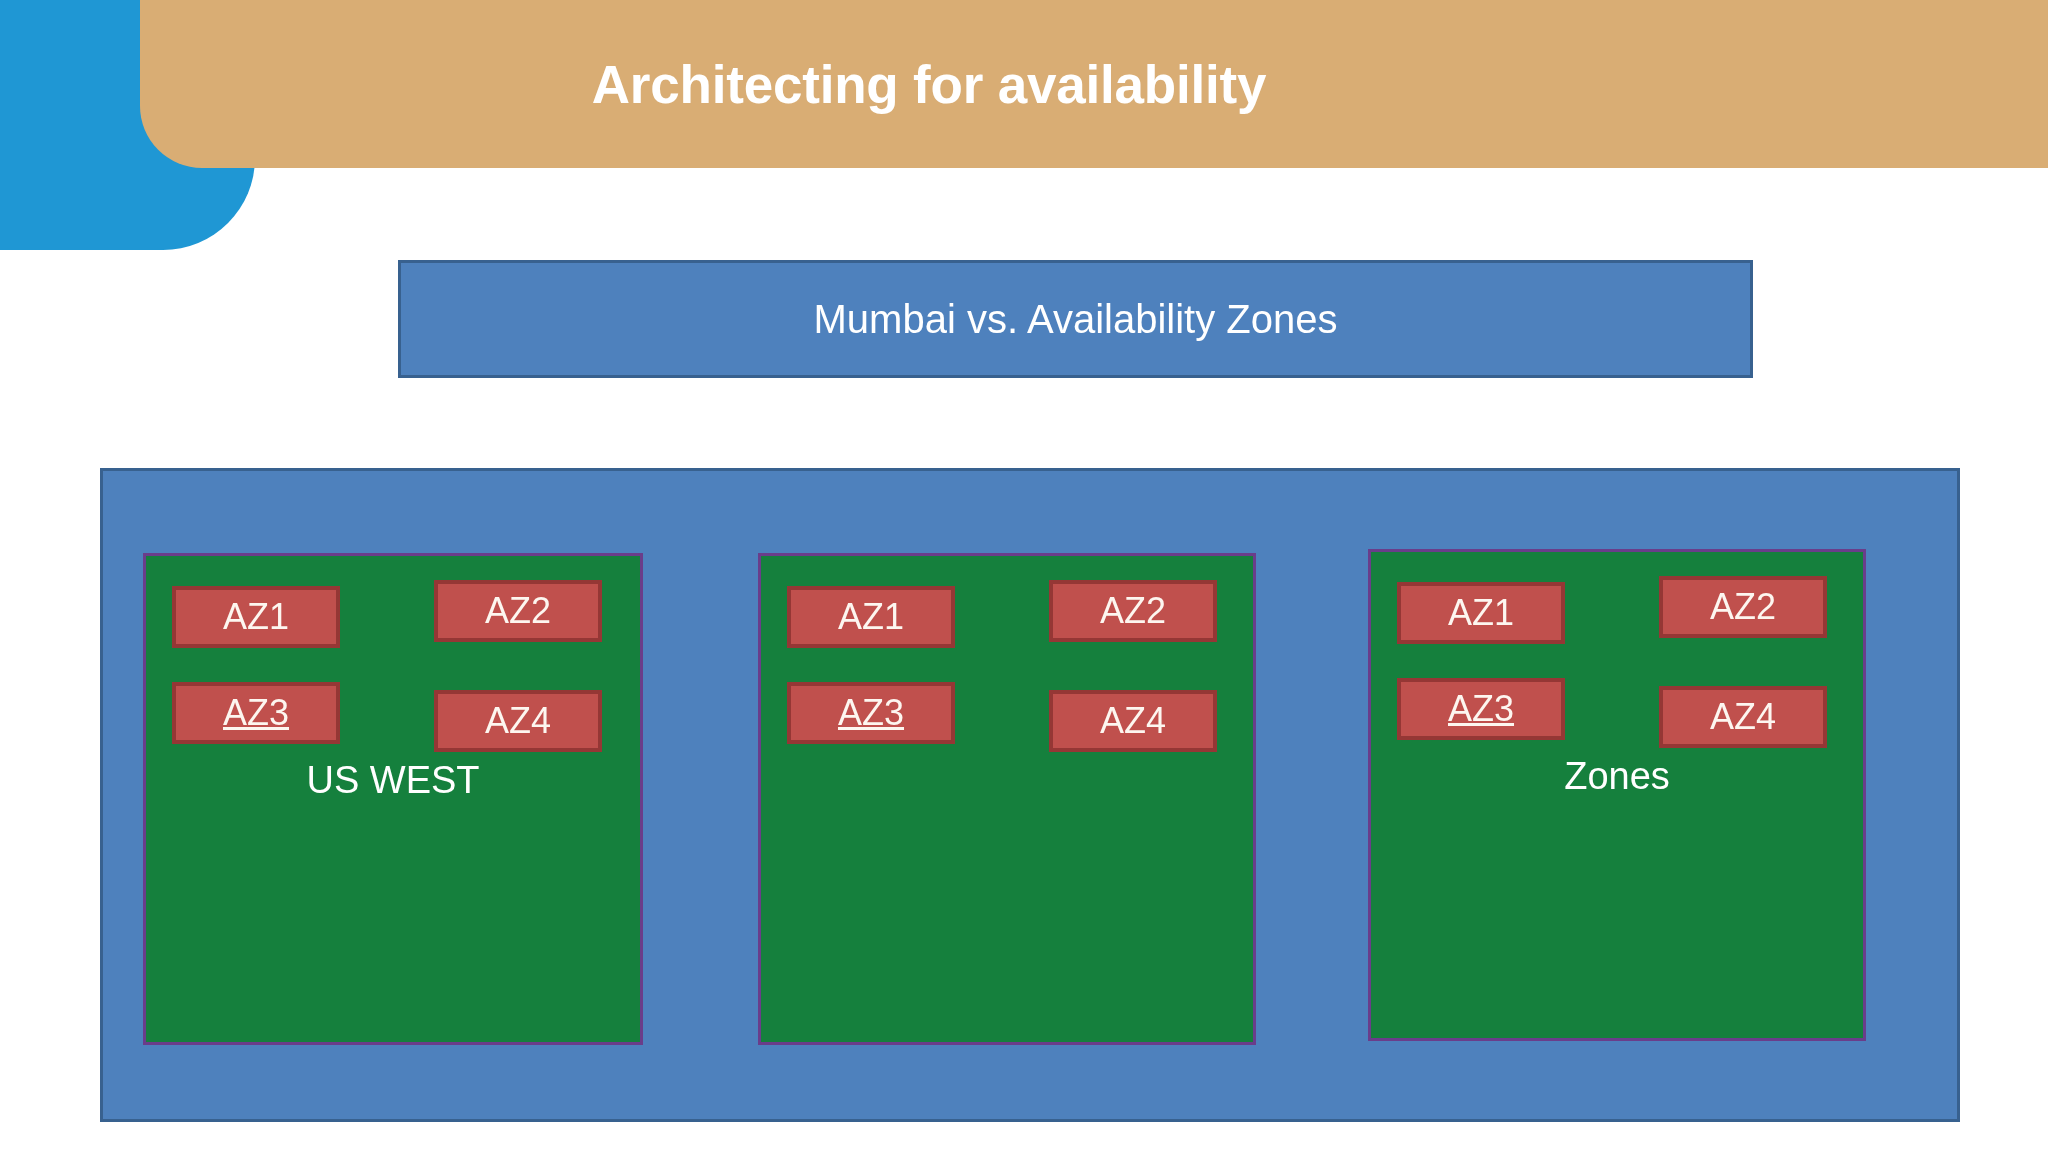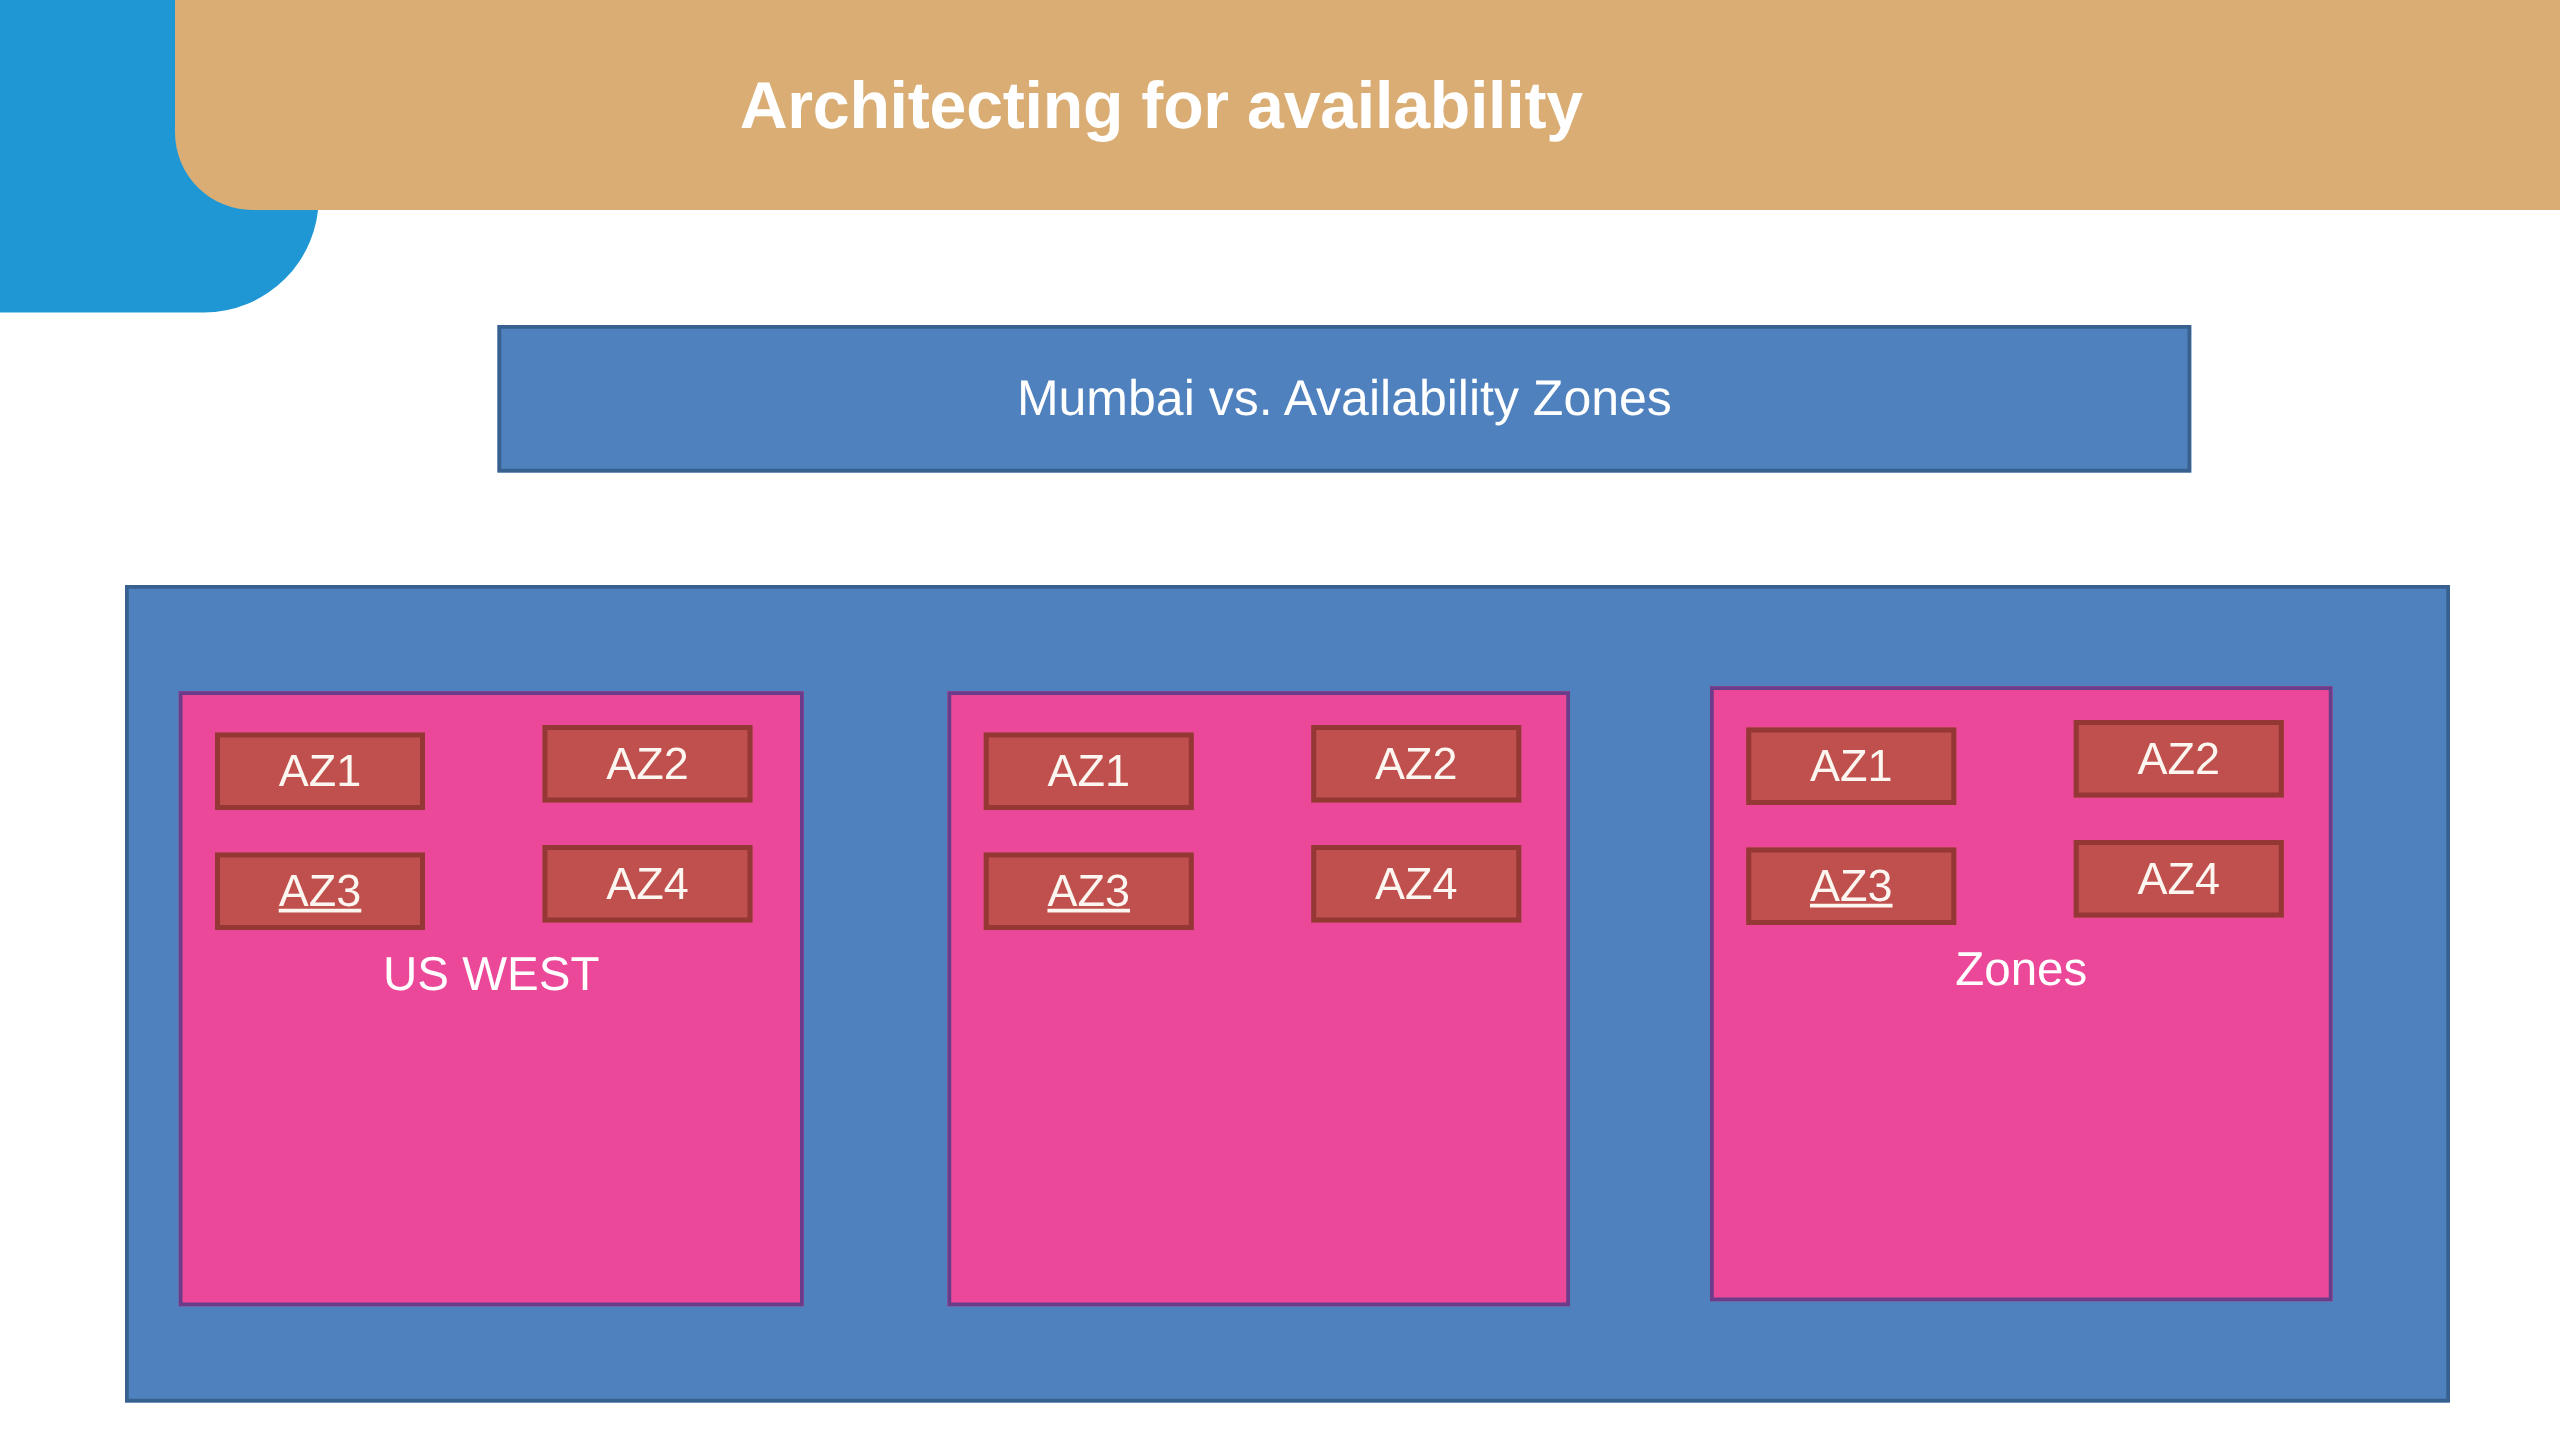--- a/index.html
+++ b/index.html
@@ -90,21 +90,21 @@
     width: 1860px;
     height: 654px;
     background: #4e81bd;
     border: 3px solid #38618f;
     box-sizing: border-box;
   }
 
   
   .region-box {
     position: absolute;
-    background: #ec4899;
+    background: #15803d;
     border: 3px solid #6a3d8a;
     box-sizing: border-box;
   }
   #region-us-west  { left: 40px;   top: 82px; width: 500px; height: 492px; }
   #region-singapore{ left: 655px;  top: 82px; width: 498px; height: 492px; }
   #region-mumbai   { left: 1265px; top: 78px; width: 498px; height: 492px; }
 
   .az-grid {
     position: absolute;
     left: 0;
@@ -123,21 +123,21 @@
     align-items: center;
     justify-content: center;
     color: #fdf6f0;
     font-size: 36px;
     line-height: 1;
   }
   
   .az-slot-0 { left: 26px;  top: 30px; }
   .az-slot-1 { left: 288px; top: 24px; }
   .az-slot-2 { left: 26px;  top: 126px; text-decoration: underline; }
-  .az-slot-3 { left: 288px; top: 120px; }
+  .az-slot-3 { left: 288px; top: 134px; }
 
   .region-label {
     position: absolute;
     left: 0;
     width: 100%;
     top: 205px;
     text-align: center;
     color: #ffffff;
     font-size: 38px;
     line-height: 1;

